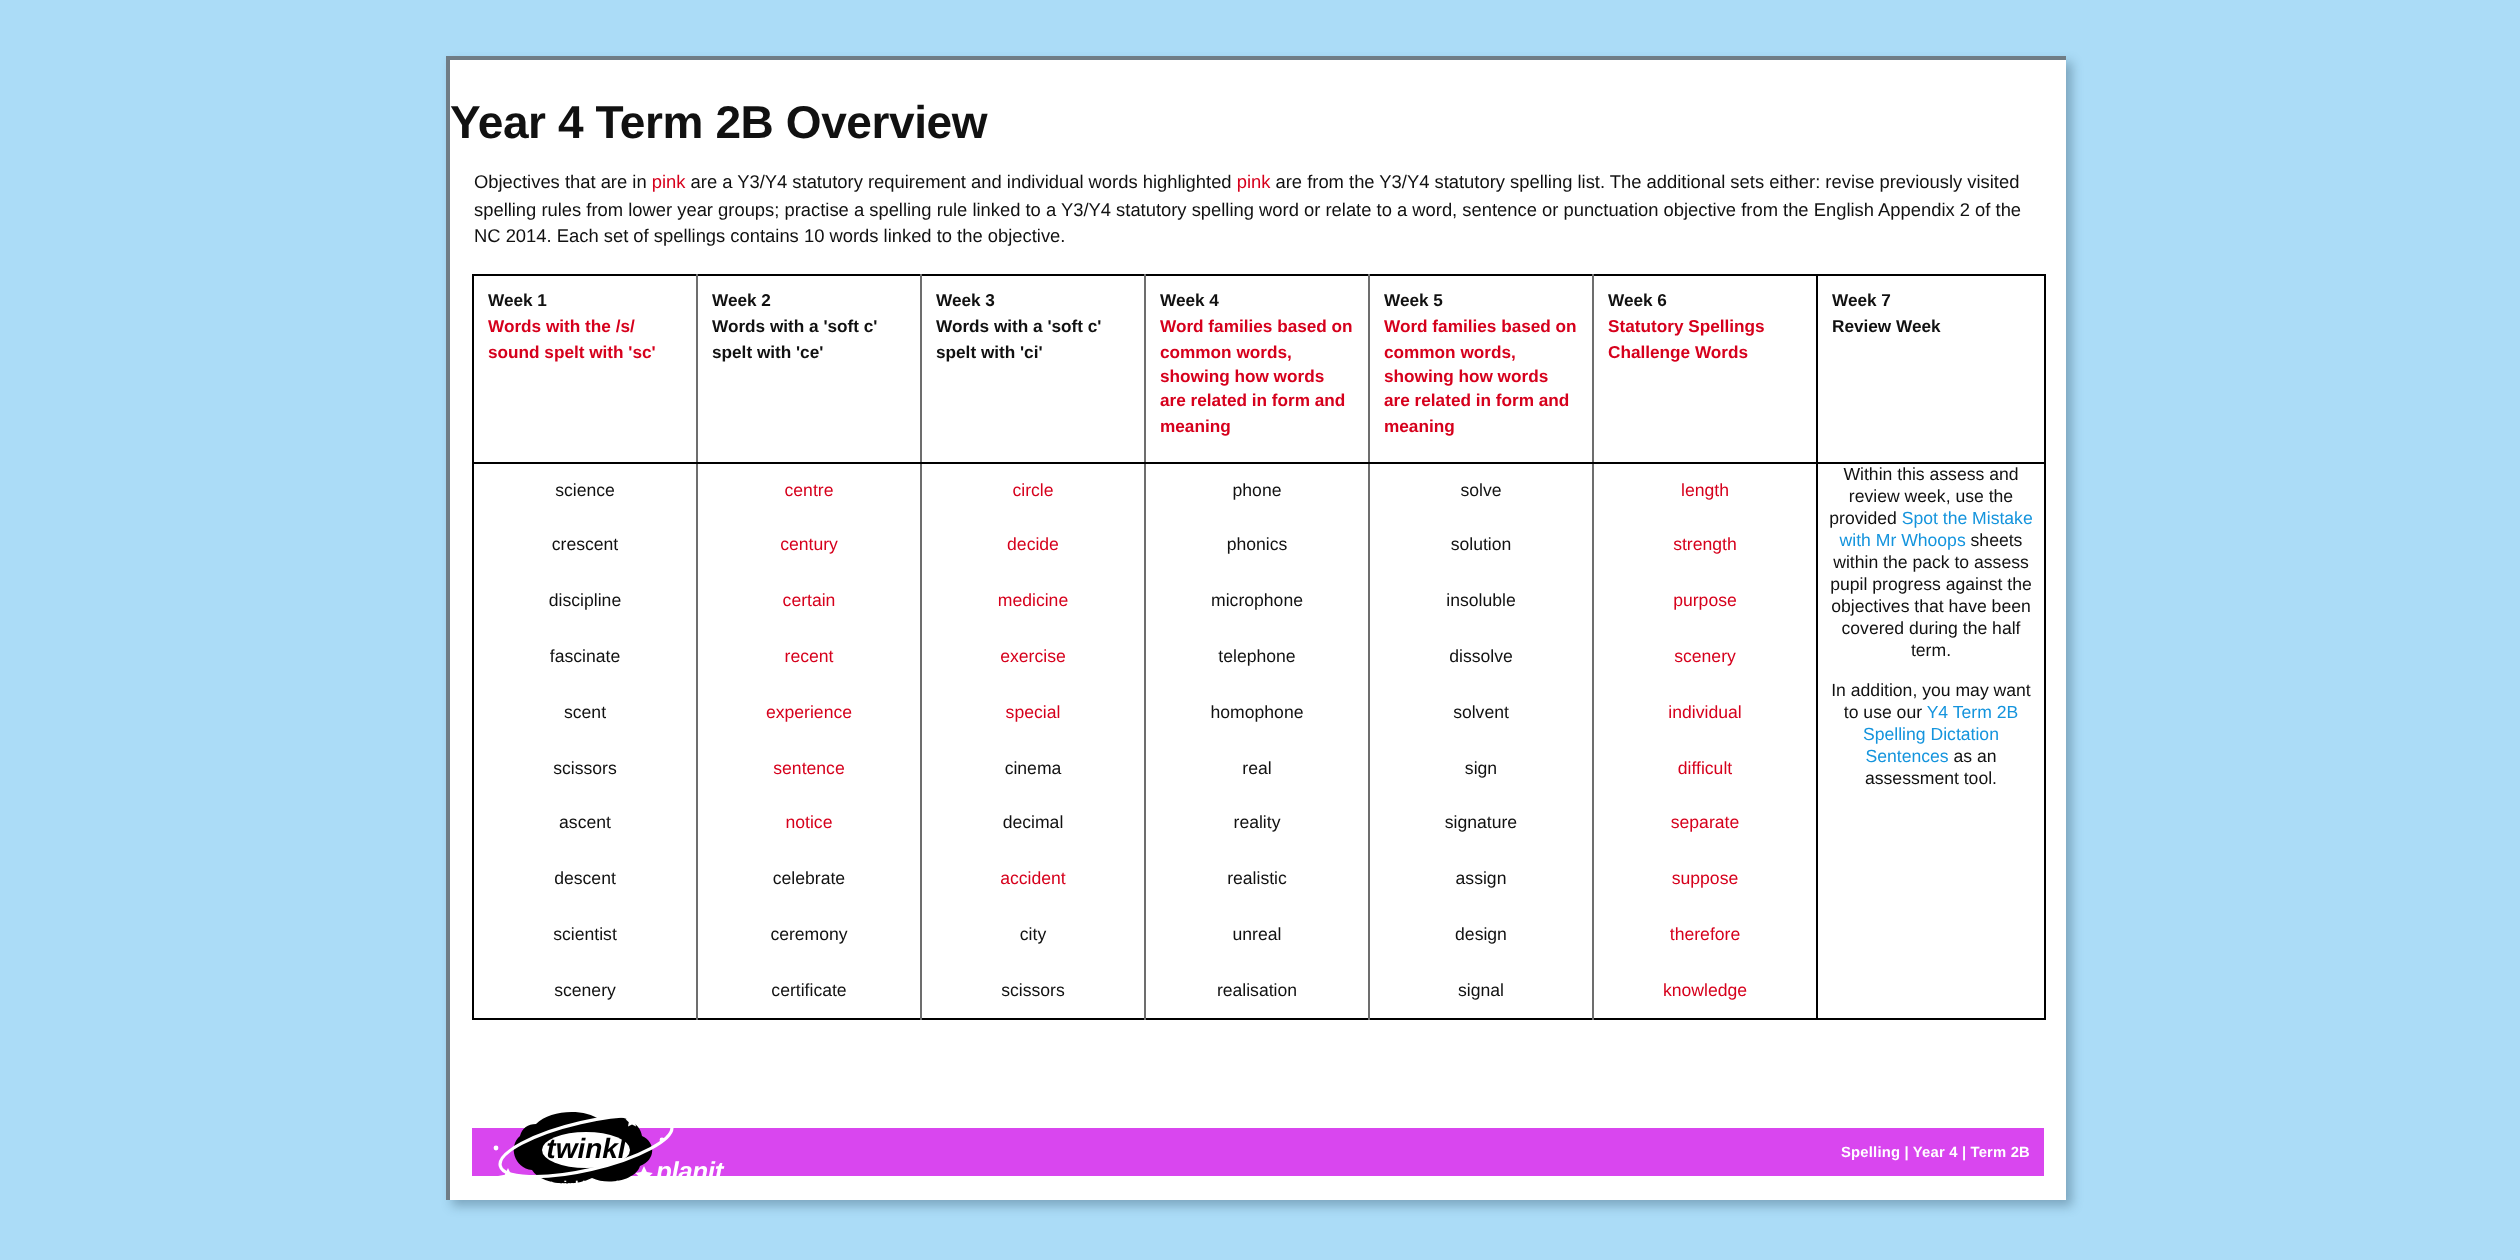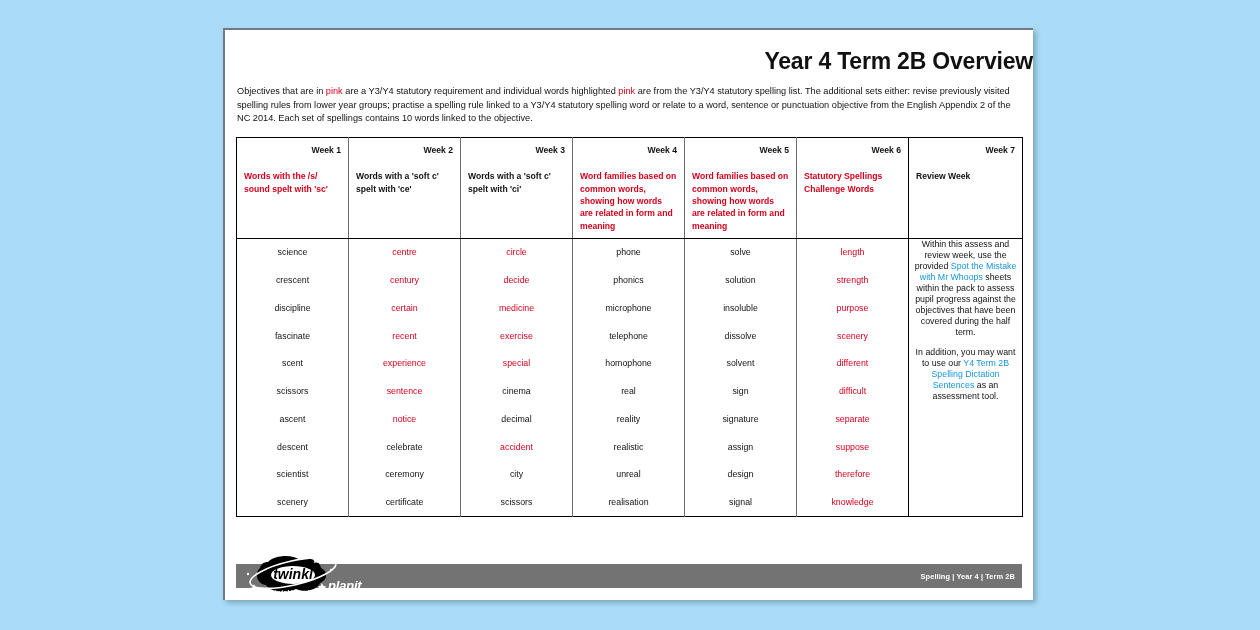--- a/index.html
+++ b/index.html
@@ -23,21 +23,21 @@
     height: 572px;
     background: #ffffff;
     border-top: 2px solid #6f7c85;
     border-left: 2px solid #6f7c85;
     box-shadow: 3px 3px 5px rgba(40,70,90,0.35);
     box-sizing: border-box;
   }
 
   
   .doc-title {
-    text-align: right;
+    text-align: left;
     font-size: 23px;
     font-weight: bold;
     color: #111111;
     margin: 18px 0 0 0;
     letter-spacing: -0.2px;
   }
 
   
   .intro {
     margin: 10px 12px 0 12px;
@@ -74,23 +74,23 @@
     line-height: 12.4px;
     font-weight: bold;
     text-align: left;
     box-sizing: border-box;
   }
   #overview-table th:last-child { border-right: none; }
   #overview-table th.sep-strong { border-right: 1.4px solid #000000; }
 
   .wk-num {
     display: block;
-    text-align: right;
-    color: #111111;
-    margin-bottom: 14px;
+    text-align: left;
+    color: #111111;
+    margin-bottom: 1px;
   }
   .wk-desc { display: block; }
   .wk-desc.red { color: #d6001c; }
   .wk-desc.black { color: #111111; }
   .wk-desc.center { text-align: left; }
 
   #overview-table td {
     text-align: center;
     font-size: 8.8px;
     line-height: 11px;
@@ -117,21 +117,21 @@
   td.review-cell p:last-child { margin-bottom: 16px; }
   td.review-cell .lnk { color: #1494dd; }
 
   
   #footer-bar {
     position: absolute;
     left: 11px;
     bottom: 12px;
     width: 786px;
     height: 24px;
-    background: #737373;
+    background: #d946ef;
   }
   #footer-text {
     position: absolute;
     right: 7px;
     top: 50%;
     transform: translateY(-50%);
     color: #ffffff;
     font-size: 7.4px;
     font-weight: bold;
     letter-spacing: 0.1px;
@@ -246,21 +246,21 @@
           <td>telephone</td>
           <td>dissolve</td>
           <td class="sep-strong red">scenery</td>
         </tr>
         <tr>
           <td>scent</td>
           <td class="red">experience</td>
           <td class="red">special</td>
           <td>homophone</td>
           <td>solvent</td>
-          <td class="sep-strong red">different</td>
+          <td class="sep-strong red">individual</td>
         </tr>
         <tr>
           <td>scissors</td>
           <td class="red">sentence</td>
           <td>cinema</td>
           <td>real</td>
           <td>sign</td>
           <td class="sep-strong red">difficult</td>
         </tr>
         <tr>

